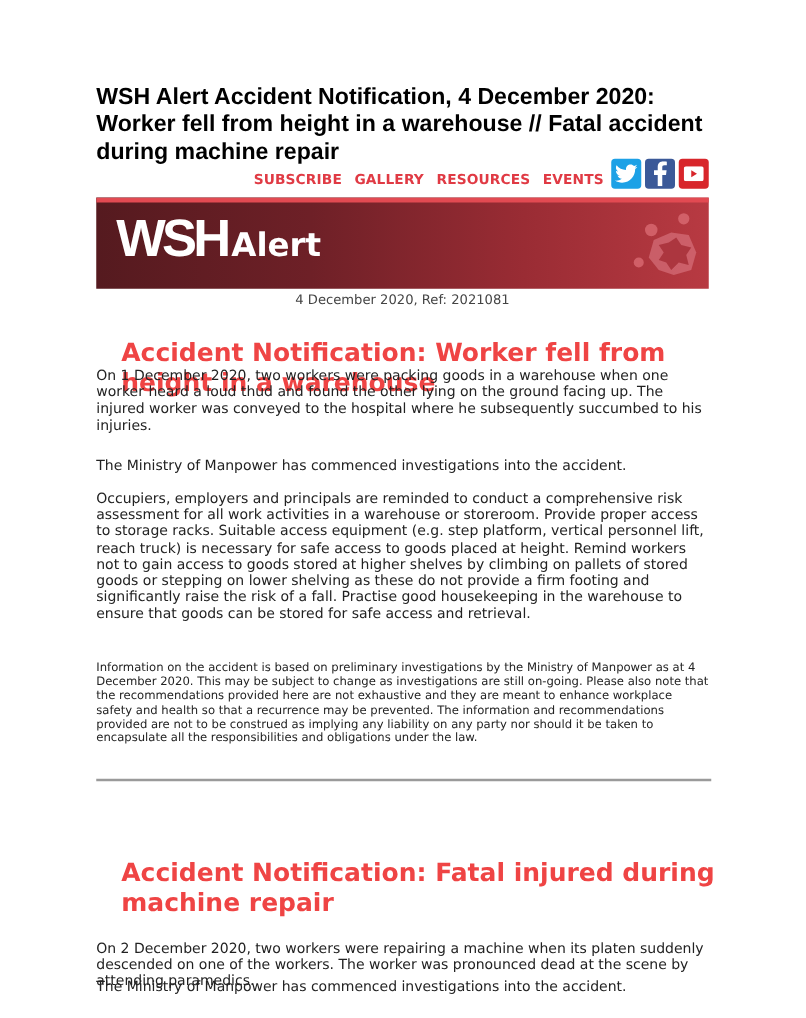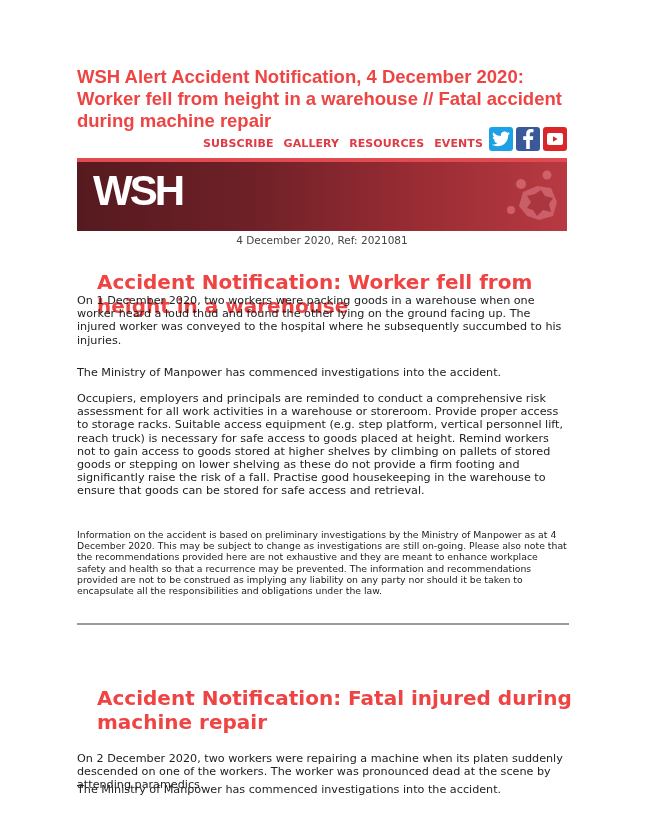--- a/index.html
+++ b/index.html
@@ -2,21 +2,21 @@
 <html><head>
   <meta charset="utf-8">
   <style>
     * { box-sizing: border-box; margin: 0; padding: 0; }
     html, body { width: 645px; height: 814px; background: #ffffff; overflow: hidden; }
     body { font-family: "DejaVu Sans", "Liberation Sans", sans-serif; color: #222; position: relative; }
 
     .page-title {
       position: absolute; left: 77px; top: 66px; width: 490px;
       font-family: "Liberation Sans", sans-serif;
-      font-size: 18.5px; line-height: 22px; color: #ef4444;
+      font-size: 18.5px; line-height: 22px; color: #000000;
     }
 
     .topnav {
       position: absolute; left: 77px; top: 124px; width: 490px; height: 30px;
       display: flex; justify-content: flex-end; align-items: center;
     }
     .topnav .links { display: flex; gap: 10px; margin-right: 6px; margin-top: 8px; }
     .topnav .links a {
       font-family: "DejaVu Sans", sans-serif; font-weight: bold;
       font-size: 11px; color: #e03a44; text-decoration: none; letter-spacing: 0.1px;
@@ -90,20 +90,21 @@
           <path d="M6 3.2v5.6L10.6 6z" fill="#d8262b"></path>
         </svg>
     </div>
   </div>
 </div>
 
 <div class="banner">
   <div class="stripe"></div>
   <div class="logo">
     <span class="big">WSH</span>
+    <span class="small">Alert</span>
   </div>
   <svg class="mark" viewBox="0 0 60 56">
     <circle cx="46" cy="9" r="4.5" fill="#d96a72" opacity="0.8"></circle>
     <circle cx="20" cy="18" r="5" fill="#d96a72" opacity="0.8"></circle>
     <circle cx="10" cy="44" r="4" fill="#d96a72" opacity="0.8"></circle>
     <path d="M22 26 L36 20 L50 22 L56 36 L52 50 L38 54 L26 50 L18 40 Z" fill="#e0808a" opacity="0.55"></path>
     <path d="M34 28 L40 24 L44 30 L52 32 L48 38 L50 46 L42 44 L36 50 L32 44 L26 42 L30 36 L26 30 Z" fill="#a8323b" opacity="0.9"></path>
   </svg>
 </div>
 

